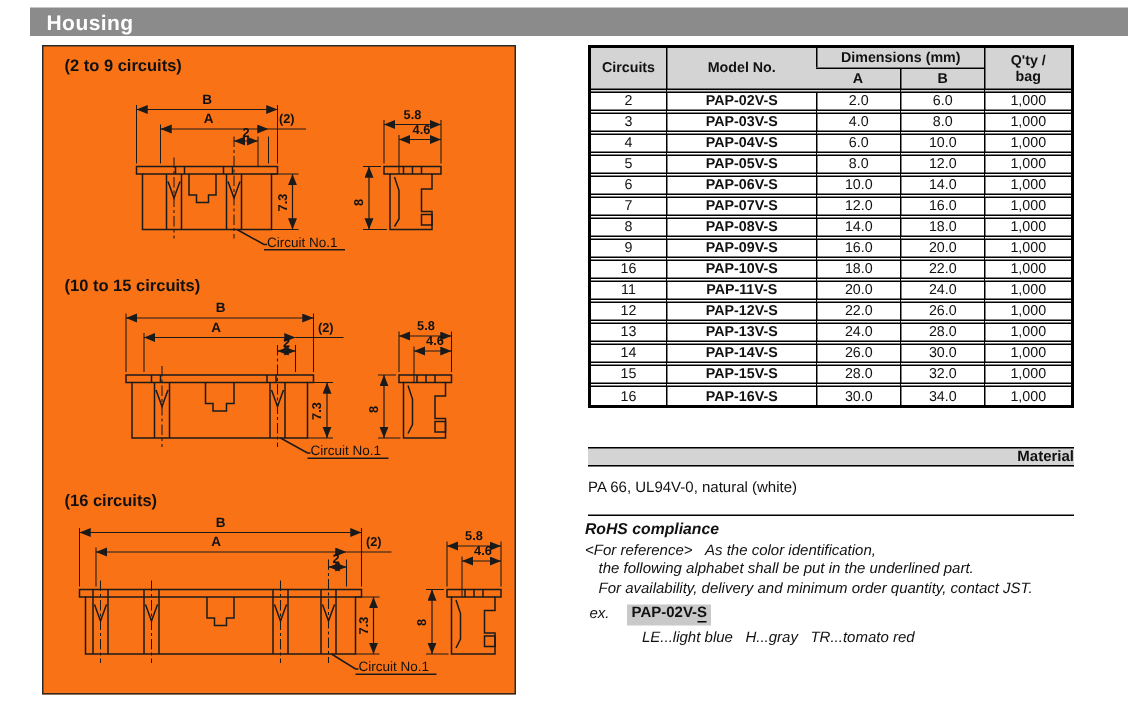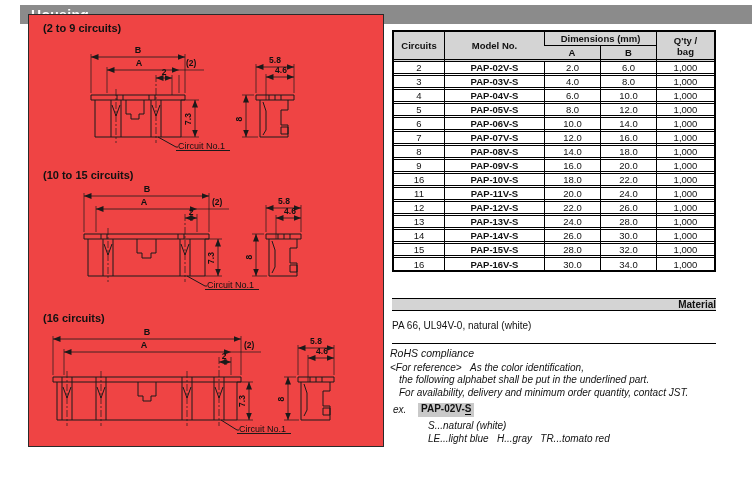--- a/index.html
+++ b/index.html
@@ -12,22 +12,22 @@
   html,body{width:752px;height:482px;background:#fff;overflow:hidden;
     font-family:"Liberation Sans",sans-serif;color:#111}
 
   
   #title-bar{position:absolute;left:20px;top:5px;width:732px;height:19px;
     background:var(--bar-gray);display:flex;align-items:center}
   #title-bar span{color:#fff;font-weight:bold;font-size:14px;
     padding-left:11px;letter-spacing:.3px}
 
   
-  #drawings-box{position:absolute;left:28px;top:14px;width:356px;height:433px;
-    border:1.5px solid #2a2a2a;background:#ef4444}
+  #drawings-box{position:absolute;left:28px;top:30px;width:316px;height:433px;
+    border:1.5px solid #2a2a2a;background:#f97316}
   .sec-label{position:absolute;font-weight:bold;font-size:11px;color:#111}
   #drawings-box svg{position:absolute;left:0;top:0}
   .ln{stroke:var(--ink);stroke-width:1;fill:none}
   .cl{stroke:var(--ink);stroke-width:.7;fill:none;stroke-dasharray:7 2 2 2}
   .dim{stroke:var(--ink);stroke-width:.8;fill:none}
   .ext{stroke:var(--ink);stroke-width:.7;fill:none}
   .dimtxt{font-family:"Liberation Sans",sans-serif;font-size:9px;font-weight:bold;fill:#111}
   .dimtxt.sm{font-size:8.5px}
   .leadtxt{font-family:"Liberation Sans",sans-serif;font-size:9px;fill:#111}
 
@@ -56,21 +56,21 @@
   #material-box{position:absolute;left:392px;top:298px;width:324px;
     border-bottom:1px solid #000;padding-bottom:1px}
   #material-bar{border-top:1.5px solid #000;border-bottom:1px solid #000;
     background:var(--head-gray);text-align:right;font-weight:bold;
     font-size:10px;height:13px;line-height:12px}
   #material-value{text-align:left;font-size:10px;padding:9px 0 11px}
 
   
   #rohs{position:absolute;left:390px;top:347px;width:340px;font-size:10px;
     font-style:italic;line-height:12.5px}
-  #rohs-title{font-weight:normal;font-size:10.5px;margin-bottom:2px}
+  #rohs-title{font-weight:bold;font-size:10.5px;margin-bottom:2px}
   .ref-row{display:flex}
   .ref-row .lbl{width:80px;flex:none}
   .indent{padding-left:9px}
   #ex-row{display:flex;align-items:center;margin-top:4px;margin-bottom:2px}
   #ex-row .exlbl{width:28px;flex:none;padding-left:3px}
   #model-chip{font-style:normal;font-weight:bold;background:var(--hl-gray);
     padding:0 3px 1px 3px;font-size:10px}
   #model-chip .u{border-bottom:1.2px solid #000}
   .codes{padding-left:38px;white-space:pre;line-height:13px}
 </style>
@@ -370,15 +370,14 @@
   <div class="ref-row">
     <span class="lbl">&lt;For reference&gt;</span>
     <span>As the color identification,</span>
   </div>
   <div class="indent">the following alphabet shall be put in the underlined part.</div>
   <div class="indent">For availability, delivery and minimum order quantity, contact JST.</div>
   <div id="ex-row">
     <span class="exlbl">ex.</span>
     <span id="model-chip"><span>PAP-02V-</span><span class="u">S</span></span>
   </div>
-  <div class="codes">S...natural (white)</div>
   <div class="codes">LE...light blue   H...gray   TR...tomato red</div>
 </div>
 
 </body></html>

